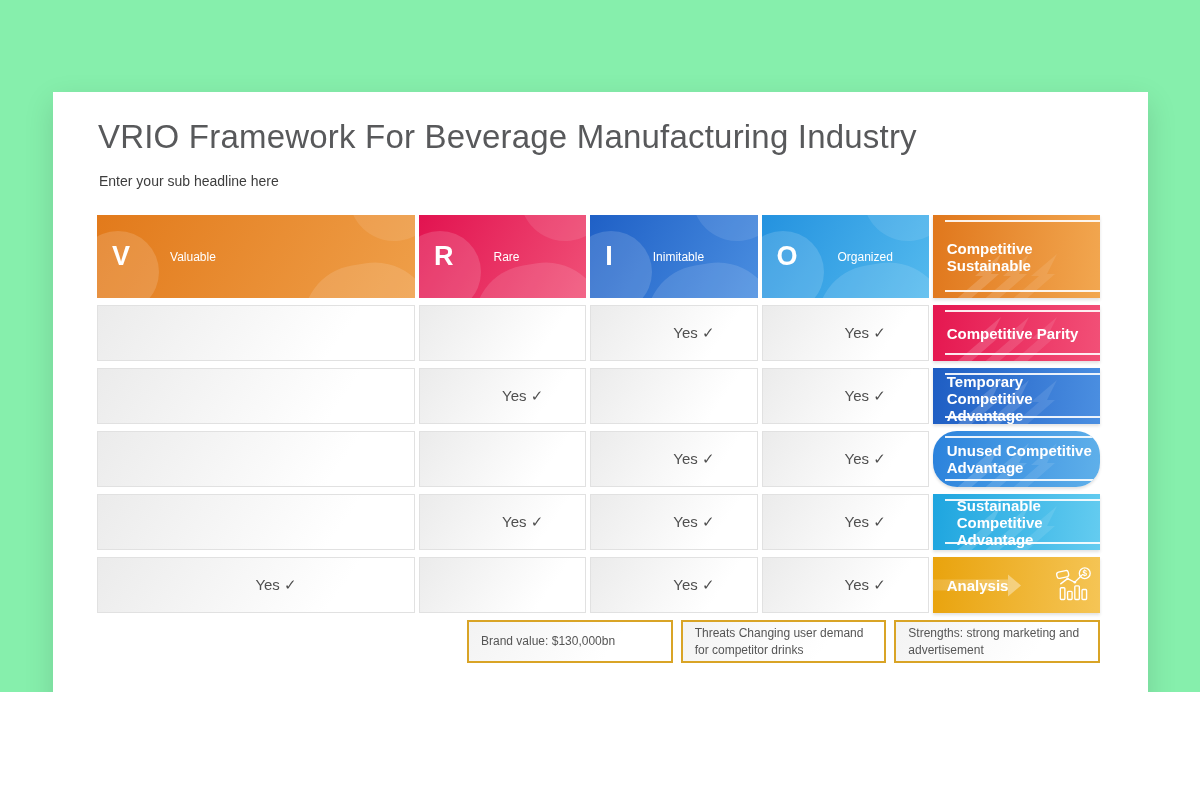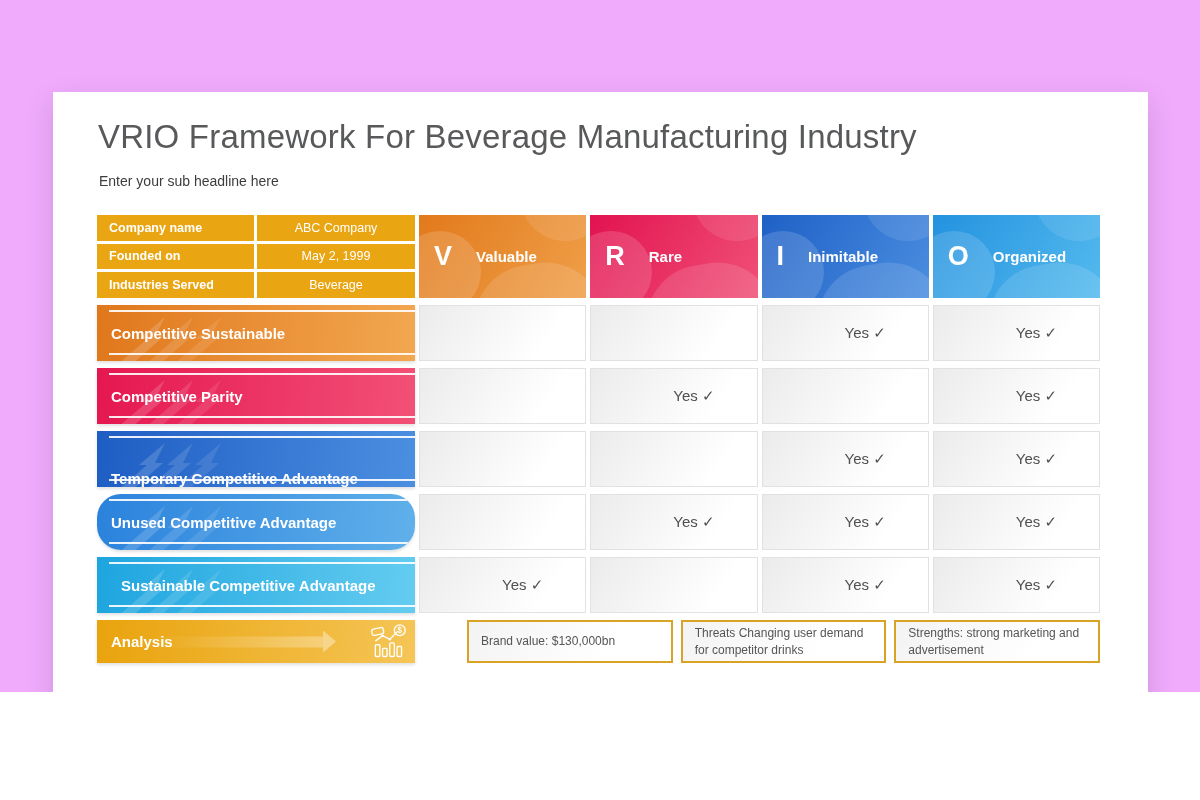--- a/index.html
+++ b/index.html
@@ -1,18 +1,18 @@
 <!DOCTYPE html>
 <html><head>
 <meta charset="utf-8">
 <style>
   * { margin:0; padding:0; box-sizing:border-box; }
   html,body { width:1200px; height:800px; }
   .stage {
-    width:1200px; height:692px; background:#f0abfc; position:relative;
+    width:1200px; height:692px; background:#86efac; position:relative;
     font-family:"Liberation Sans", sans-serif; overflow:hidden;
   }
   .card {
     position:absolute; left:53px; top:92px; width:1095px; height:616px;
     background:#ffffff; box-shadow:0 10px 28px rgba(0,0,0,0.13);
   }
   .title {
     position:absolute; left:45px; top:26px; font-size:33px; font-weight:400;
     color:#58595b; letter-spacing:0.2px; white-space:nowrap;
   }
@@ -36,21 +36,21 @@
   }
   .info-label { font-weight:bold; padding-left:12px; }
   .info-value { justify-content:center; font-weight:400; }
 
   
   .col-head {
     position:relative; overflow:hidden; display:flex; align-items:center;
     padding-left:15px; color:#fff;
   }
   .col-head .letter { font-size:27px; font-weight:bold; z-index:2; }
-  .col-head .col-label { font-size:15px; font-weight:bold; margin-left:24px; z-index:2; }
+  .col-head .col-label { font-size:12px; font-weight:normal; margin-left:40px; z-index:2; }
   .blob-a {
     position:absolute; left:-20px; top:16px; width:82px; height:82px;
     border-radius:50%; background:rgba(255,255,255,0.15);
   }
   .blob-b {
     position:absolute; right:-14px; bottom:-30px; width:130px; height:64px;
     border-radius:58px 58px 0 0; background:rgba(255,255,255,0.13);
     transform:rotate(-9deg);
   }
   .blob-c {
@@ -117,28 +117,20 @@
 <body>
 
 <div class="stage">
   <div class="card">
 
     <div class="title">VRIO Framework For Beverage Manufacturing Industry</div>
     <div class="subtitle">Enter your sub headline here</div>
 
     <div class="vrio">
 
-      <div class="info-table">
-        <div class="info-cell info-label">Company name</div>
-        <div class="info-cell info-value">ABC Company</div>
-        <div class="info-cell info-label">Founded on</div>
-        <div class="info-cell info-value">May 2, 1999</div>
-        <div class="info-cell info-label">Industries Served</div>
-        <div class="info-cell info-value">Beverage</div>
-      </div>
 
       <div class="col-head head-v">
         <span class="blob-a"></span>
         <span class="blob-b"></span>
         <span class="blob-c"></span>
         <span class="letter">V</span>
         <span class="col-label">Valuable</span>
       </div>
       <div class="col-head head-r">
         <span class="blob-a"></span>

